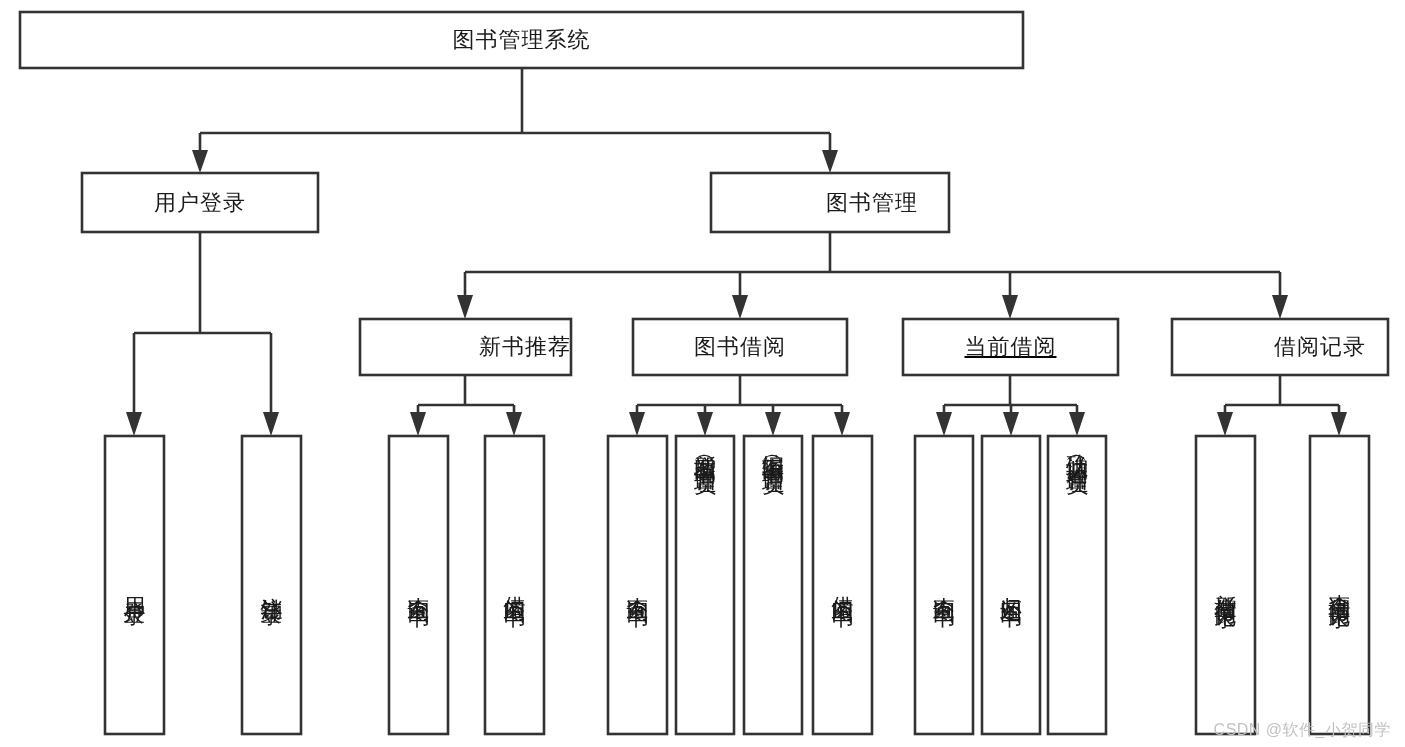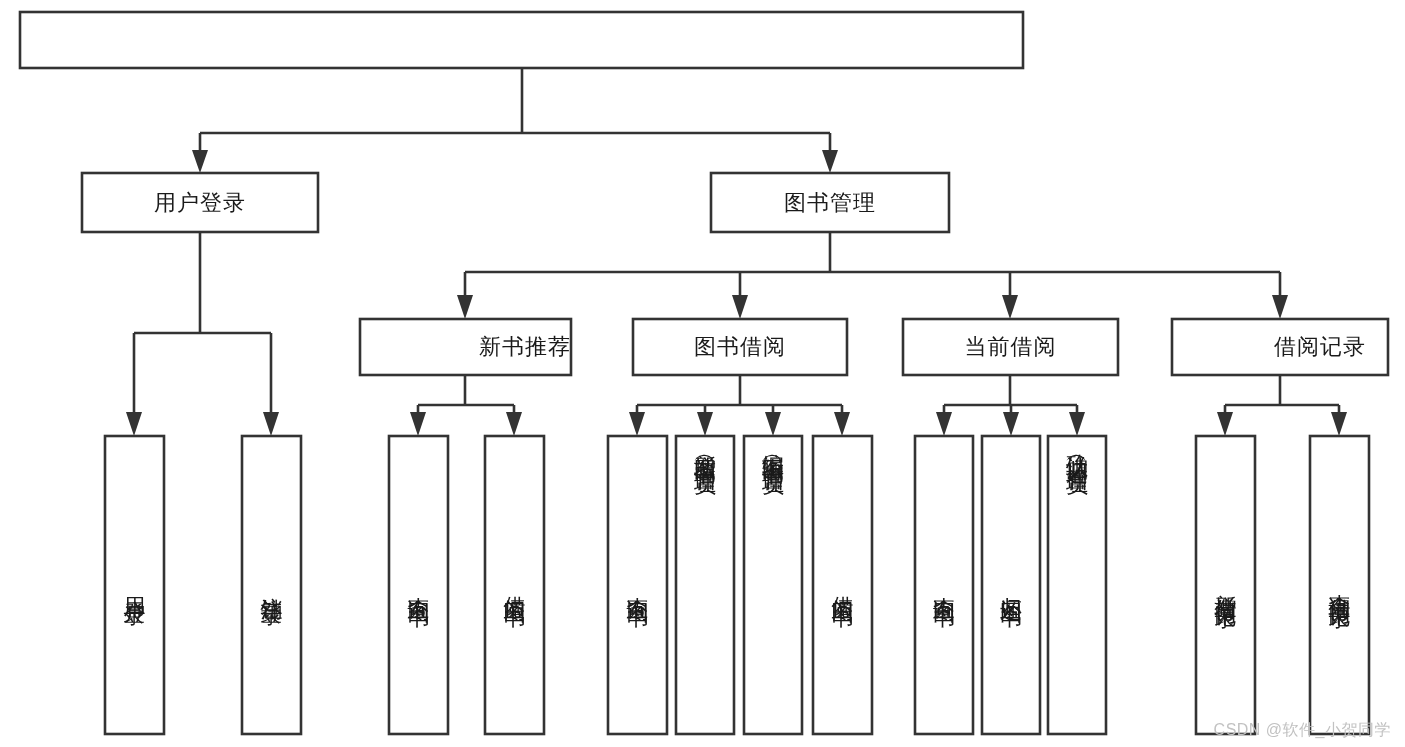--- a/index.html
+++ b/index.html
@@ -190,35 +190,38 @@
     <rect class="node-box" x="813" y="436" width="59" height="298"></rect>
 
     <rect class="node-box" x="915" y="436" width="58" height="298"></rect>
     <rect class="node-box" x="982" y="436" width="58" height="298"></rect>
     <rect class="node-box" x="1048" y="436" width="58" height="298"></rect>
 
     <rect class="node-box" x="1196" y="436" width="59" height="298"></rect>
     <rect class="node-box" x="1310" y="436" width="59" height="298"></rect>
   </svg>
 
+  <div class="hlabel-wrap" style="left:20px; top:12px; width:1003px; height:56px;">
+    <span class="hlabel-text">图书管理系统</span>
+  </div>
 
   <div class="hlabel-wrap" style="left:82px; top:173px; width:236px; height:59px;">
     <span class="hlabel-text">用户登录</span>
   </div>
-  <div class="hlabel-wrap" style="left:711px; top:173px; width:238px; height:59px;">
+  <div class="hlabel-wrap" style="left:753px; top:173px; width:238px; height:59px;">
     <span class="hlabel-text">图书管理</span>
   </div>
 
   <div class="hlabel-wrap" style="left:360px; top:319px; width:211px; height:56px;justify-content:flex-end;">
     <span class="hlabel-text">新书推荐</span>
   </div>
   <div class="hlabel-wrap" style="left:633px; top:319px; width:214px; height:56px;text-align:center;">
     <span class="hlabel-text">图书借阅</span>
   </div>
-  <div class="hlabel-wrap" style="left:903px; top:319px; width:215px; height:56px;">
+  <div class="hlabel-wrap" style="left:903px; top:319px; width:215px; height:56px;text-decoration:underline;">
     <span class="hlabel-text">当前借阅</span>
   </div>
   <div class="hlabel-wrap" style="left:1172px; top:319px; width:216px; height:56px;padding-left:40px;">
     <span class="hlabel-text">借阅记录</span>
   </div>
 
   <div class="vlabel-wrap" style="left:105px; top:436px; width:59px; height:298px;">
     <span class="vlabel-text">用户登录</span>
   </div>
   <div class="vlabel-wrap" style="left:242px; top:436px; width:59px; height:298px;">

